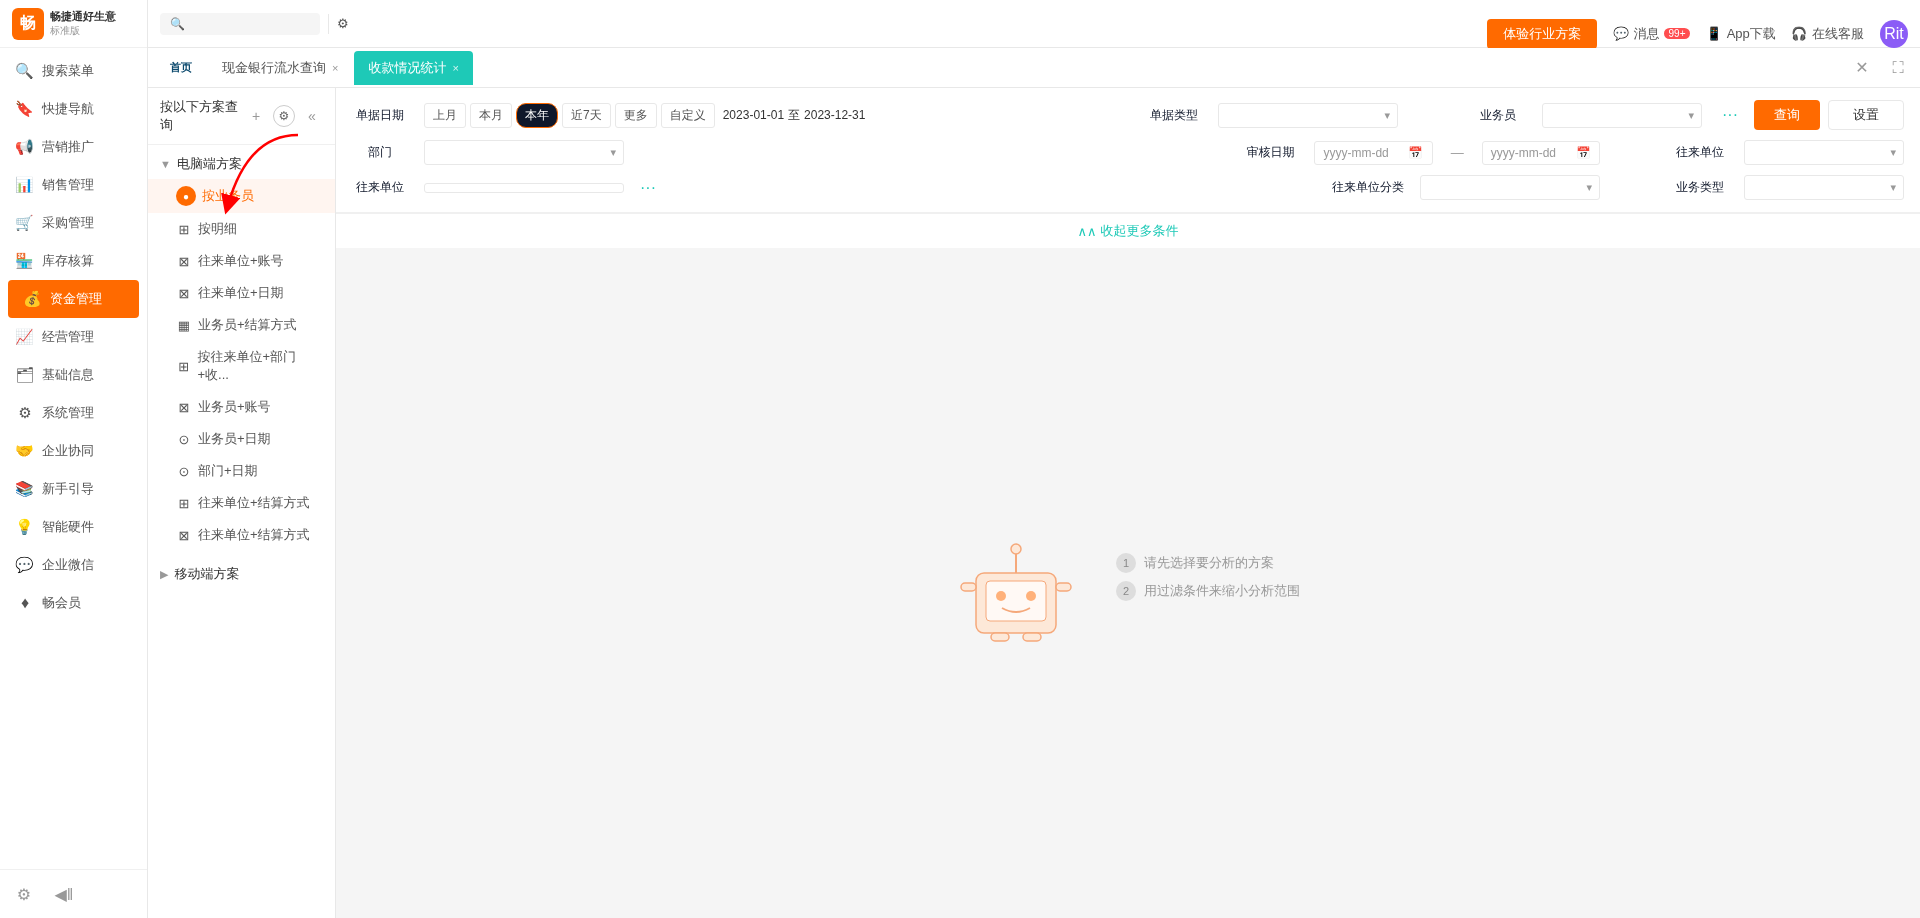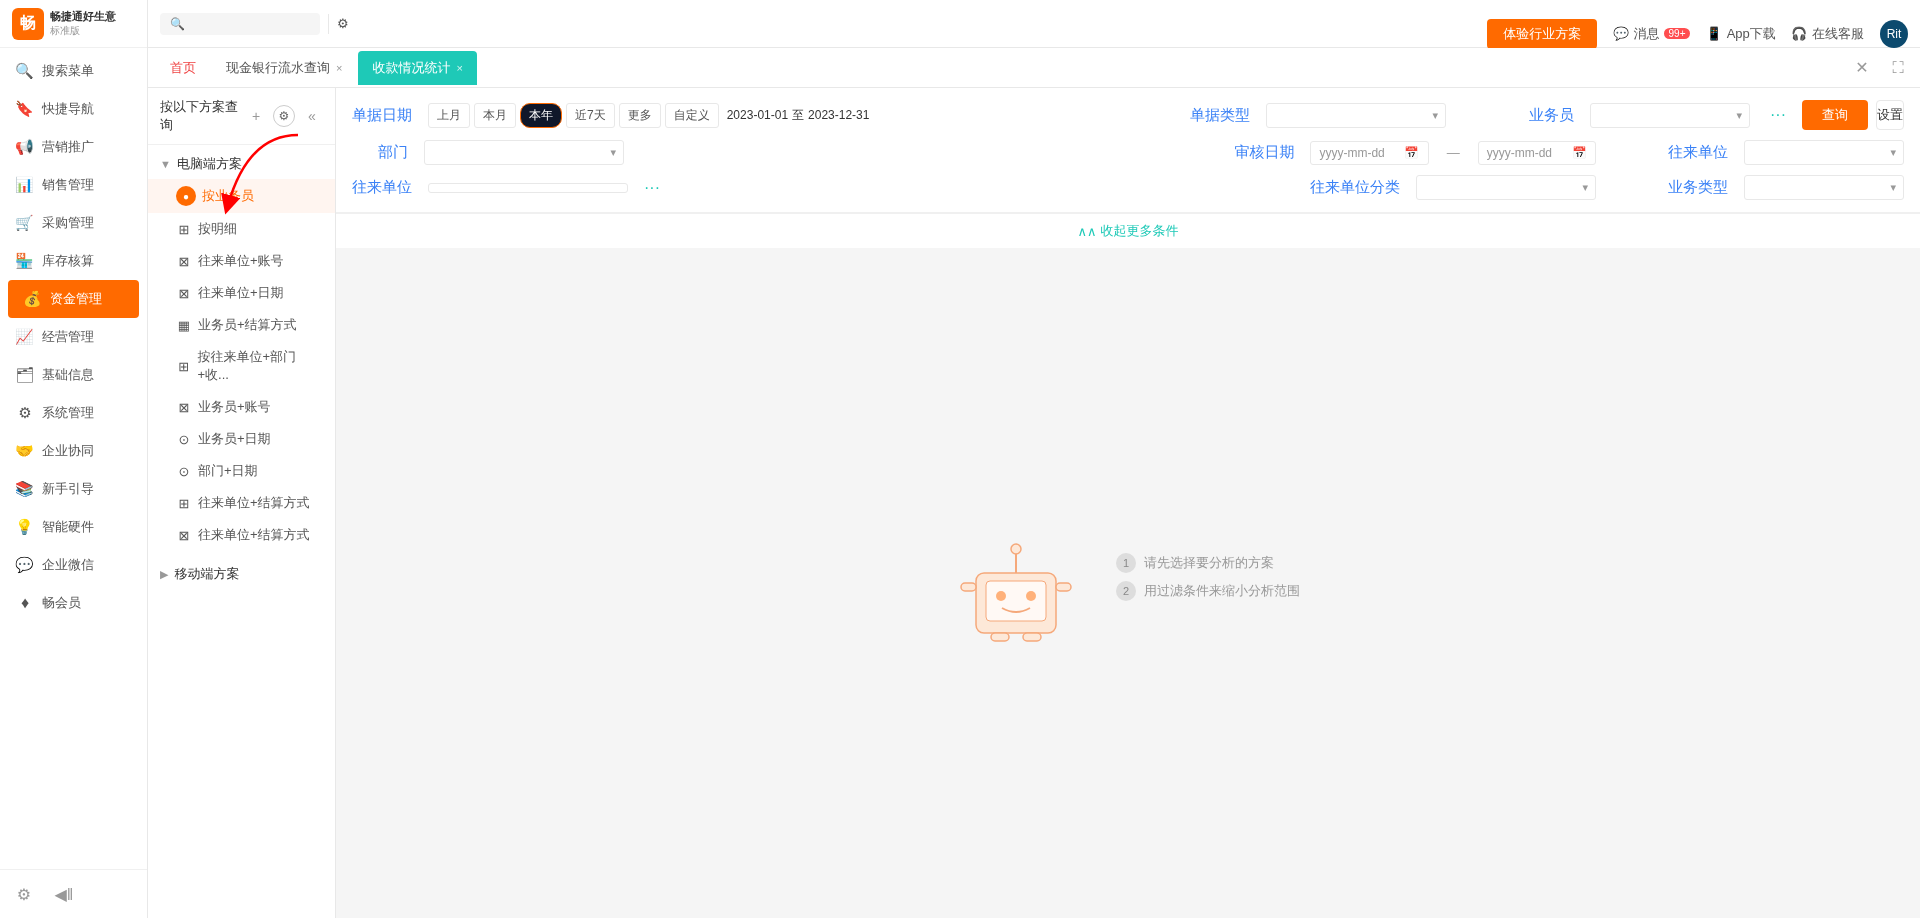--- a/index.html
+++ b/index.html
@@ -26,21 +26,21 @@
     .topbar-right { display: flex; align-items: center; gap: 16px; margin-top: 20px; }
     .topbar-btn-primary { background: #ff6a00; color: #fff; border: none; padding: 6px 16px; border-radius: 4px; cursor: pointer; font-size: 13px; }
     .topbar-icon-btn { display: flex; align-items: center; gap: 4px; cursor: pointer; color: #555; font-size: 13px; }
     .badge { background: #ff4d4f; color: #fff; border-radius: 10px; padding: 0 5px; font-size: 10px; min-width: 18px; text-align: center; }
 
     
     .tabs { height: 40px; background: #fff; display: flex; align-items: center; border-bottom: 1px solid #e8e8e8; padding: 0 8px; gap: 2px; }
     .tab { display: flex; align-items: center; padding: 8px 14px; cursor: pointer; font-size: 13px; color: #555; border-radius: 4px 4px 0 0; gap: 6px; }
     .tab.active { background: #1ec9b7; color: #fff; }
     .tab-close { font-size: 11px; color: rgba(255,255,255,0.8); cursor: pointer; }
-    .tab-home { color: #ef4444; font-size: 13px; }
+    .tab-home { color: #0c4a6e; font-size: 11px; font-weight: bold; }
     .tabs-right { margin-left: auto; display: flex; gap: 8px; }
     .tabs-right-btn { width: 28px; height: 28px; display: flex; align-items: center; justify-content: center; cursor: pointer; color: #999; font-size: 16px; }
 
     
     .page-header { height: 44px; background: #f5f5f5; display: flex; align-items: center; padding: 0 16px; border-bottom: 1px solid #e8e8e8; justify-content: space-between; }
     .page-title { font-size: 16px; font-weight: bold; color: #333; border: 2px solid #ff4d4f; padding: 2px 6px; border-radius: 3px; }
     .page-actions { display: flex; gap: 12px; }
     .page-action-btn { display: flex; align-items: center; gap: 4px; color: #1ec9b7; cursor: pointer; font-size: 13px; }
 
     
@@ -61,36 +61,36 @@
     .scheme-item .item-icon { width: 16px; height: 16px; margin-right: 6px; display: flex; align-items: center; justify-content: center; font-size: 13px; }
     .active-dot { width: 20px; height: 20px; background: #ff6a00; border-radius: 50%; display: flex; align-items: center; justify-content: center; color: #fff; font-size: 10px; margin-right: 6px; }
 
     
     .right-content { flex: 1; display: flex; flex-direction: column; overflow: hidden; }
 
     
     .filter-area { background: #fff; padding: 12px 16px; border-bottom: 1px solid #f0f0f0; }
     .filter-row { display: flex; align-items: center; gap: 16px; margin-bottom: 10px; }
     .filter-row:last-child { margin-bottom: 0; }
-    .filter-label { color: #3b82f6; font-size: 15px; min-width: 56px; text-align: right; }
+    .filter-label { color: #0f172a; font-size: 12px; min-width: 56px; text-align: center; }
     .filter-date-group { display: flex; align-items: center; gap: 4px; }
     .date-btn { padding: 3px 8px; border: 1px solid #e8e8e8; border-radius: 3px; cursor: pointer; font-size: 12px; color: #555; background: #fff; }
     .date-btn.active { background: #0f172a; color: #fff; border-color: #ff6a00; border-radius: 10px; }
     .date-range { display: flex; align-items: center; gap: 4px; font-size: 12px; color: #333; margin-left: 4px; }
     .filter-select { border: 1px solid #e8e8e8; border-radius: 3px; padding: 4px 28px 4px 8px; font-size: 13px; color: #333; background: #fff; cursor: pointer; min-width: 200px; appearance: none; position: relative; }
     .filter-select-wrap { position: relative; display: flex; align-items: center; }
     .filter-select-wrap::after { content: '▾'; position: absolute; right: 8px; color: #999; pointer-events: none; font-size: 11px; }
     .filter-date-input { border: 1px solid #e8e8e8; border-radius: 3px; padding: 4px 8px; font-size: 12px; color: #999; min-width: 110px; display: flex; align-items: flex-end; gap: 20px; cursor: pointer; }
     .filter-dots { color: #1ec9b7; cursor: pointer; font-size: 16px; }
     .filter-dash { color: #999; margin: 0 2px; }
 
     
     .filter-actions { display: flex; align-items: center; gap: 8px; }
     .btn-query { background: #ff6a00; color: #fff; border: none; padding: 6px 20px; border-radius: 4px; cursor: pointer; font-size: 13px; }
-    .btn-settings { background: #fff; color: #333; border: 1px solid #e8e8e8; padding: 5px 0; border-radius: 4px; cursor: pointer; font-size: 13px; }
+    .btn-settings { background: #fff; color: #333; border: 1px solid #e8e8e8; padding: 5px 24px; border-radius: 4px; cursor: pointer; font-size: 13px; }
 
     
     .collapse-btn { display: flex; align-items: center; justify-content: center; padding: 8px; color: #1ec9b7; cursor: pointer; font-size: 13px; gap: 4px; border-top: 1px solid #f0f0f0; background: #fff; }
 
     
     .empty-state { flex: 1; display: flex; flex-direction: column; align-items: center; justify-content: center; gap: 12px; background: #f5f5f5; padding: 40px; }
     .empty-hints { display: flex; flex-direction: column; gap: 8px; }
     .hint-item { display: flex; align-items: center; gap: 8px; color: #999; font-size: 13px; }
     .hint-num { width: 20px; height: 20px; background: #ddd; border-radius: 50%; display: flex; align-items: center; justify-content: center; font-size: 11px; color: #888; }
 
@@ -201,21 +201,21 @@
       </div>
       <div class="topbar-icon-btn">
         <span>📱</span>
         <span>App下载</span>
       </div>
       <div class="topbar-icon-btn">
         <span>🎧</span>
         <span>在线客服</span>
       </div>
       <div class="topbar-icon-btn">
-        <span style="background:#0c4a6e;color:#fff;border-radius:50%;width:28px;height:28px;display:flex;align-items:center;justify-content:center;font-size:12px;">Rit</span>
+        <span style="background:#8b5cf6;color:#fff;border-radius:50%;width:28px;height:28px;display:flex;align-items:center;justify-content:center;font-size:16px;">Rit</span>
       </div>
     </div>
   </div>
 
   <div class="tabs">
     <div class="tab tab-home">
       <span>首页</span>
     </div>
     <div class="tab">
       <span>现金银行流水查询</span>

